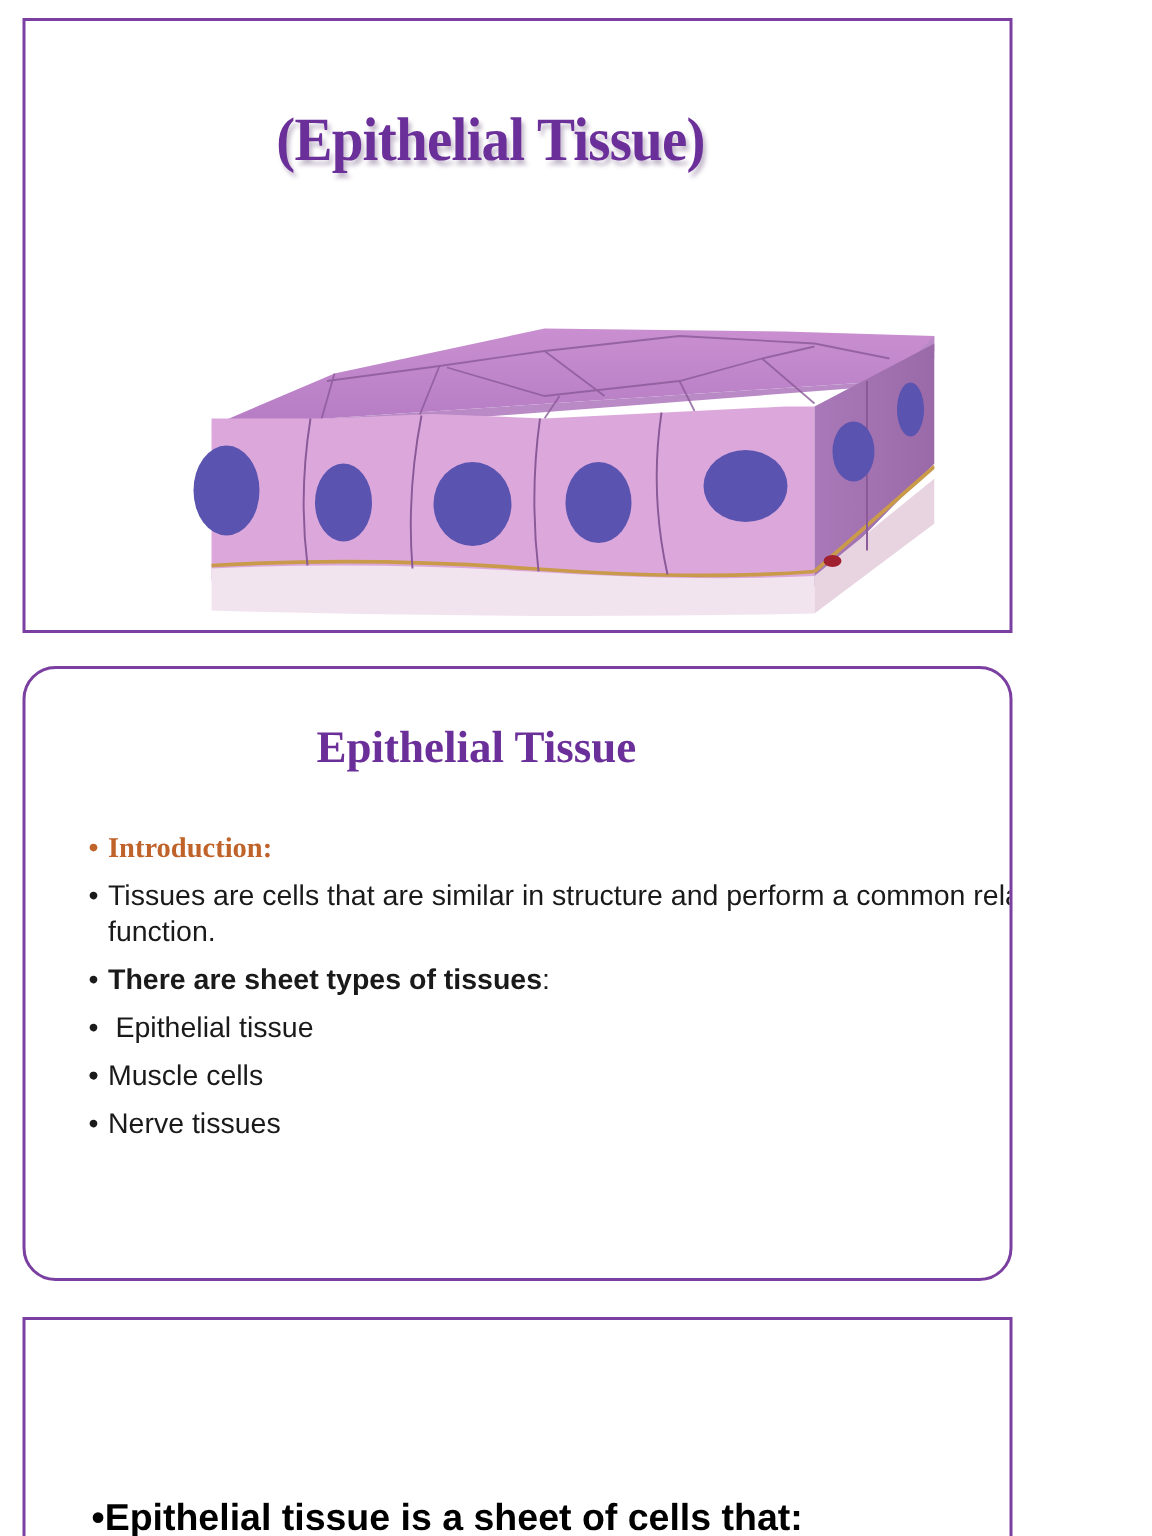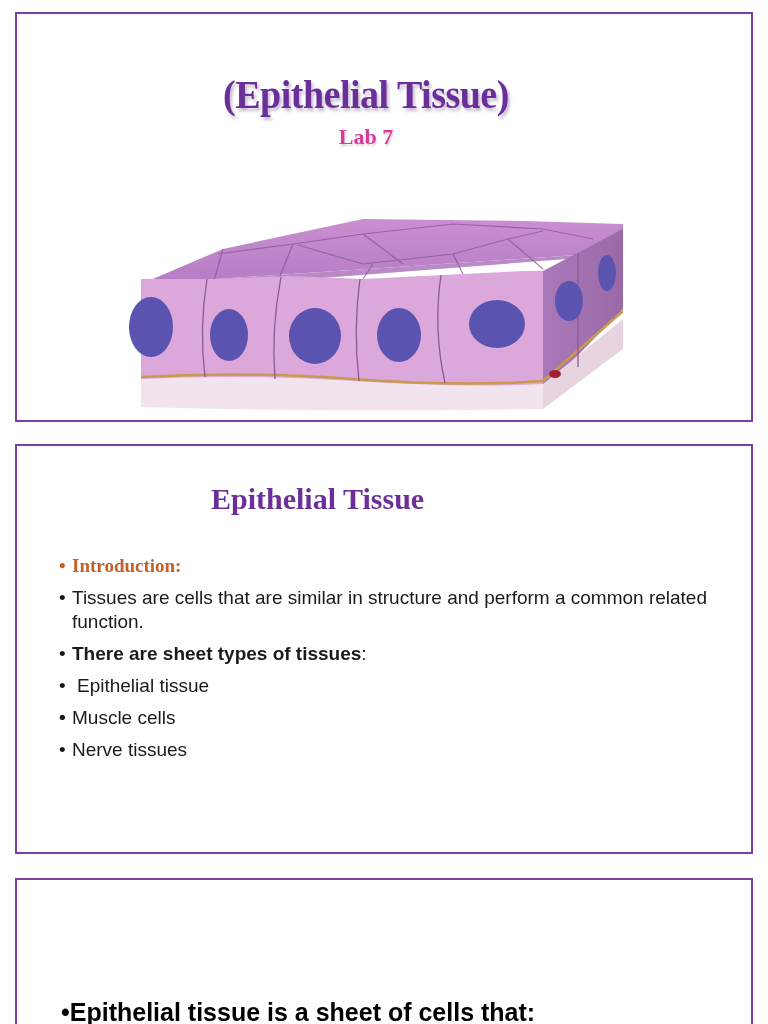--- a/index.html
+++ b/index.html
@@ -1,23 +1,23 @@
 <!DOCTYPE html>
 <html><head>
 <meta charset="utf-8">
 <style>
   html, body { margin:0; padding:0; background:#ffffff; }
   body { width:768px; height:1024px; position:relative; overflow:hidden; }
   .slide {
-    position:absolute; left:15px; width:738px;
+    position:absolute; left:15px; width:660px;
     border:2px solid #7a3fa0; background:#fff; box-sizing:border-box;
     overflow:hidden;
   }
   #slide1 { top:12px; height:410px; }
-  #slide2 { top:444px; height:410px; }
+  #slide2 { top:444px; height:410px;border-radius:22px; }
   #slide3 { top:878px; height:160px; }
 
   .serif-title {
     font-family: "Liberation Serif", serif; font-weight:bold;
     color:#6b2f9a; position:absolute; white-space:nowrap;
   }
   #main-title {
     top:58px; left:0; width:100%; text-align:center; font-size:38px;
     letter-spacing:-0.5px;
     text-shadow: 2px 3px 3px rgba(90,60,110,0.35);
@@ -41,21 +41,20 @@
 
   #s3-title { top:58px; left:44px; font-size:31px; font-weight:bold; }
   #s3-line { position:absolute; top:118px; left:44px; font-family:"Liberation Sans", sans-serif;
     font-weight:bold; font-size:25px; color:#000; white-space:nowrap; }
 </style>
 </head>
 <body>
 
 <div class="slide" id="slide1">
   <div class="serif-title" id="main-title">(Epithelial Tissue)</div>
-  <div class="serif-title" id="sub-title">Lab 7</div>
   <svg id="illus" width="500" height="210" viewBox="0 0 500 210">
     <defs>
       <linearGradient id="topG" x1="0" y1="0" x2="0" y2="1">
         <stop offset="0" stop-color="#c98fd0"></stop>
           <stop offset="1" stop-color="#b57cc4"></stop>
       </linearGradient>
       <linearGradient id="sideG" x1="0" y1="0" x2="1" y2="0">
         <stop offset="0" stop-color="#a878b8"></stop>
           <stop offset="1" stop-color="#9a6aa8"></stop>
       </linearGradient>

